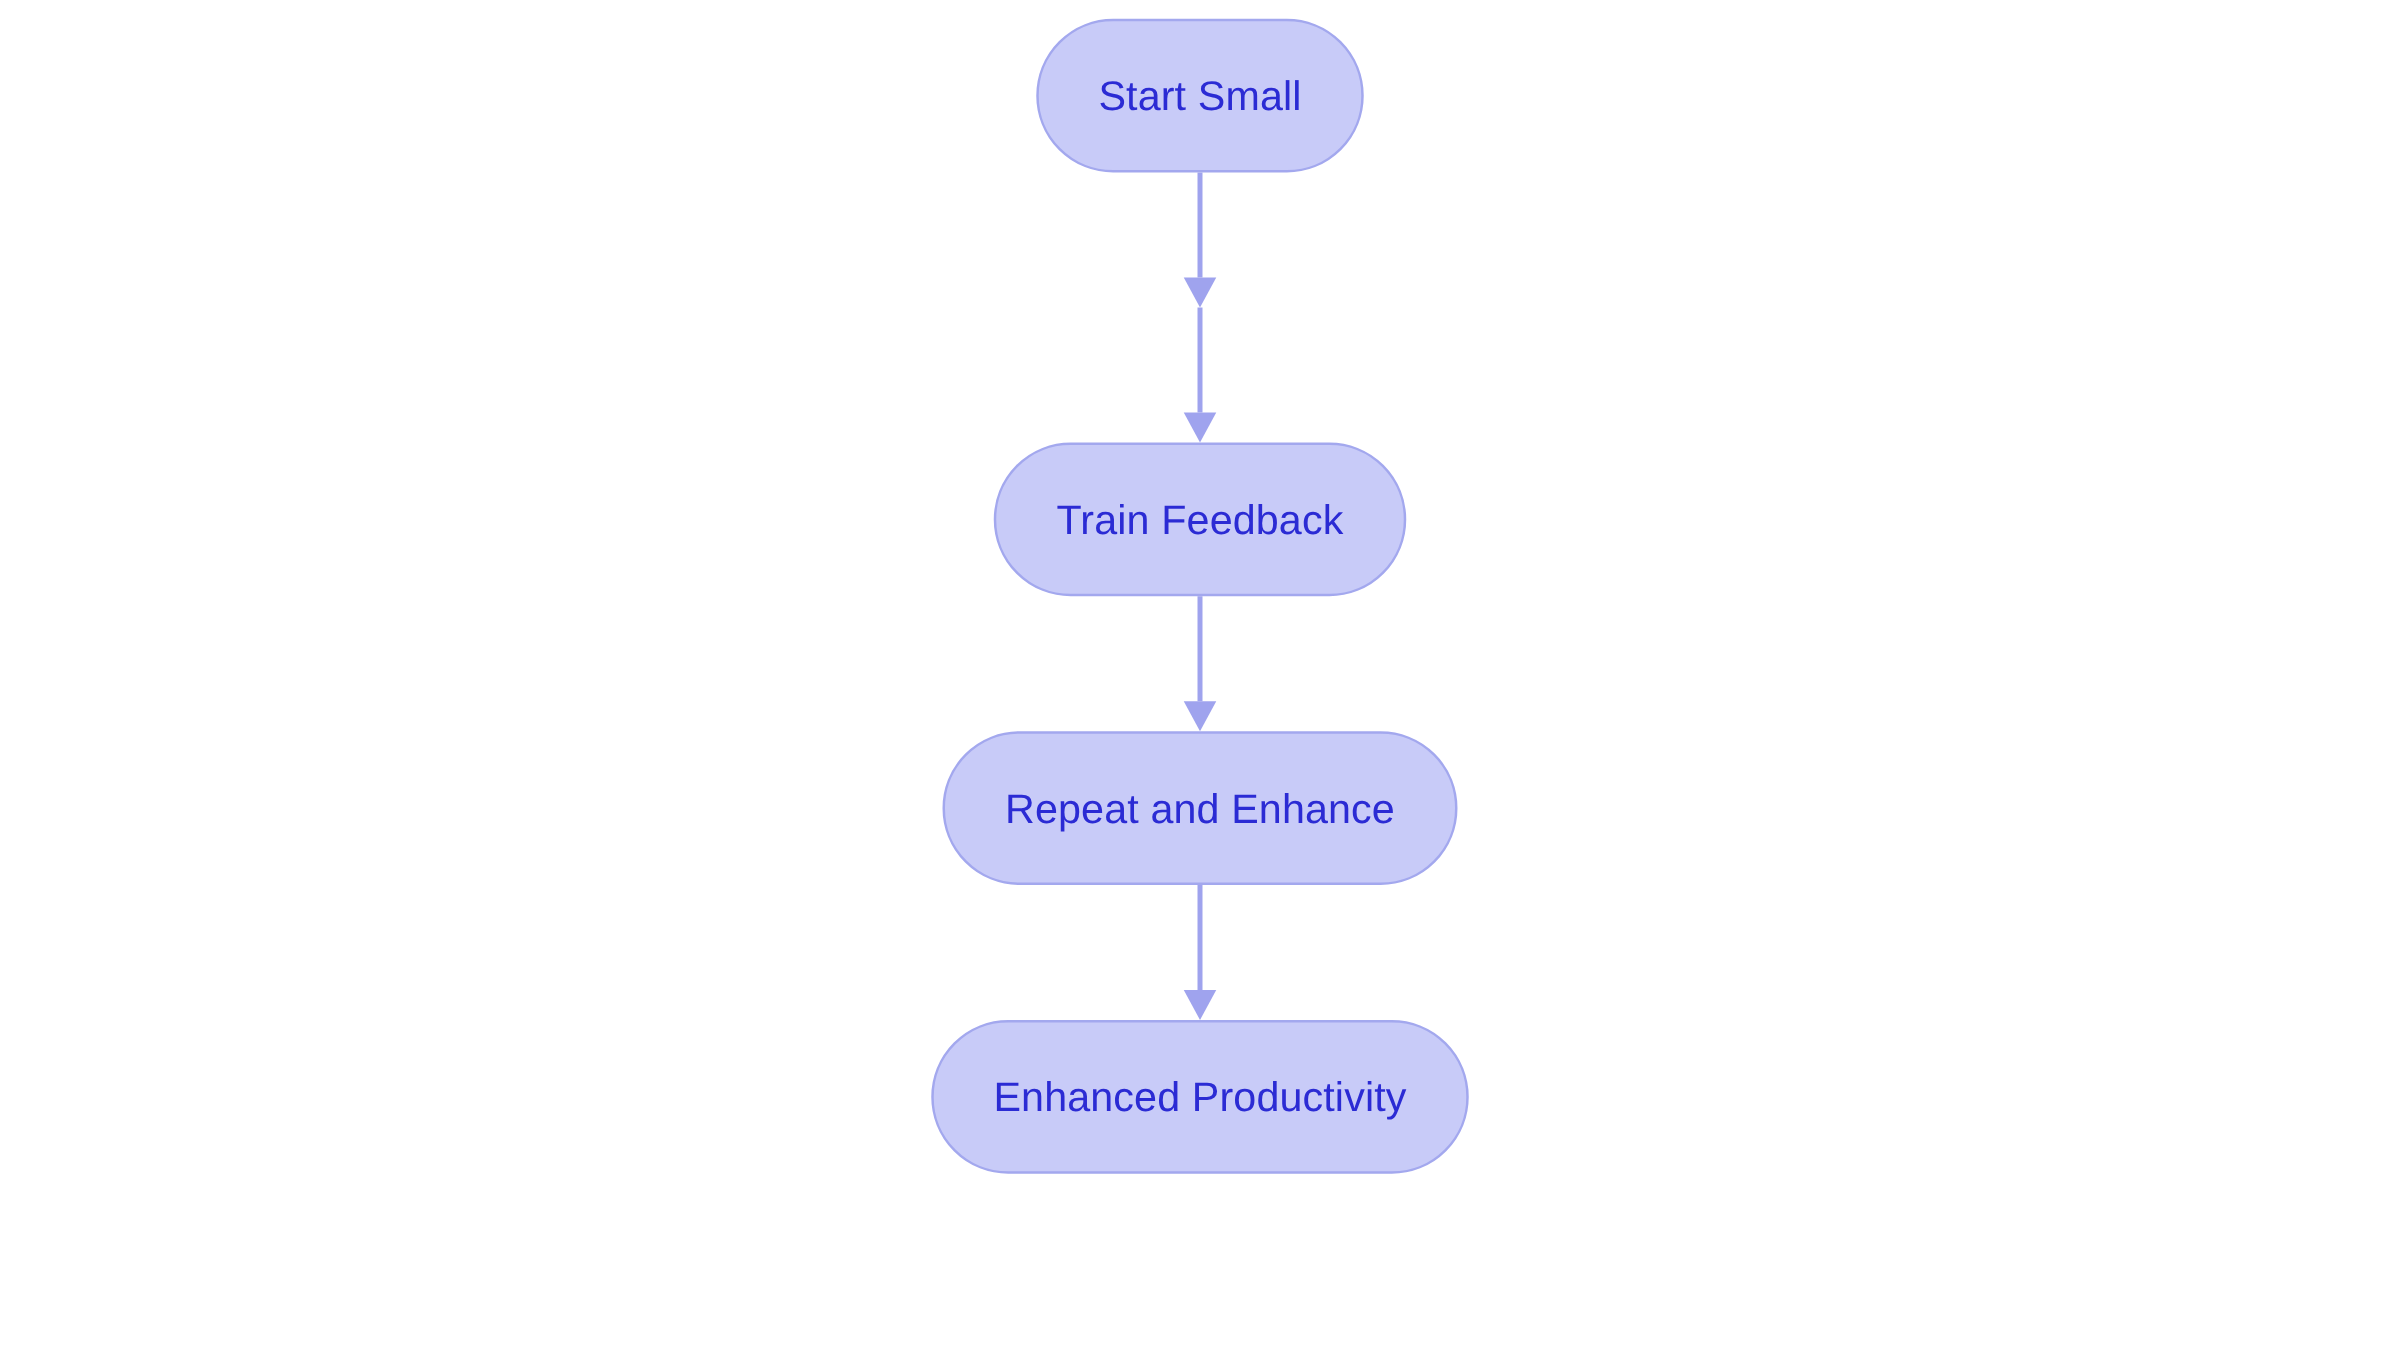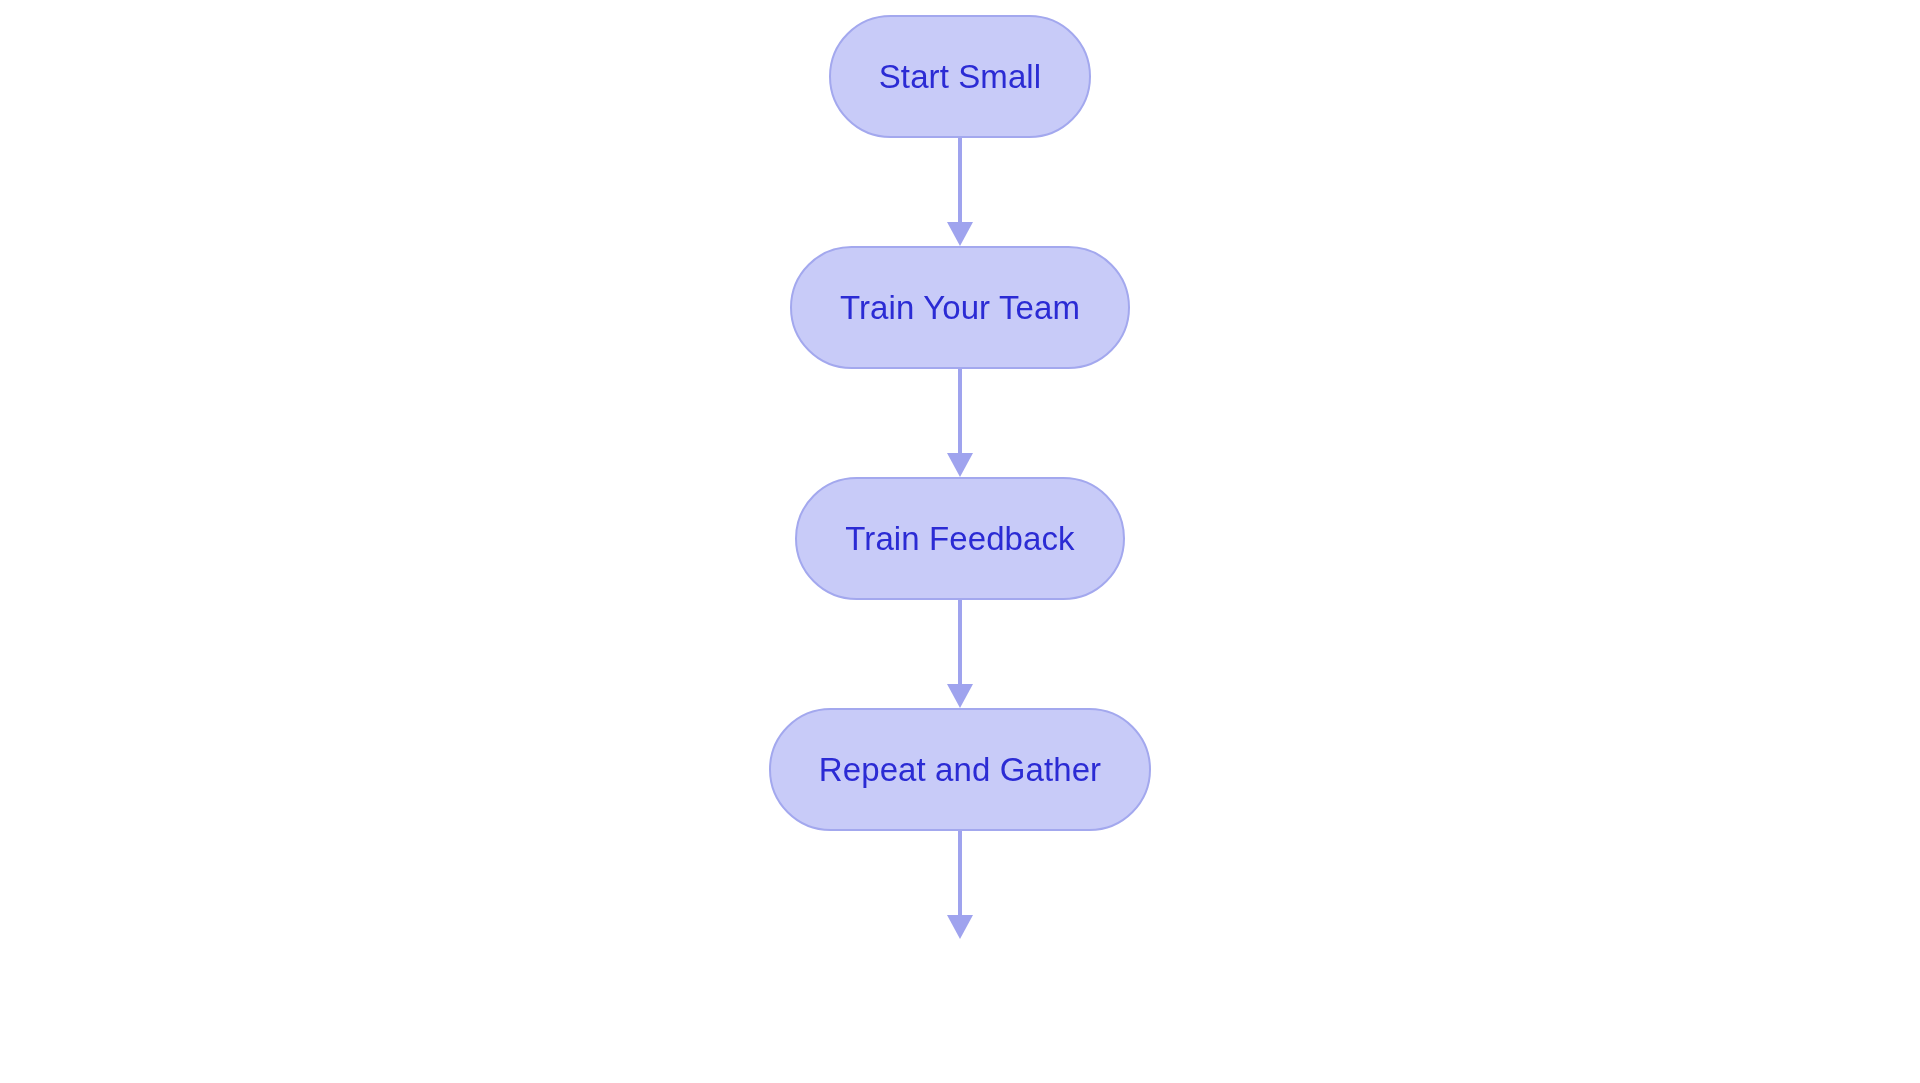--- a/index.html
+++ b/index.html
@@ -86,42 +86,42 @@
 
     <div class="flow-node">
       <span class="flow-node-label">Start Small</span>
     </div>
 
     <div class="flow-connector">
       <div class="connector-stem"></div>
       <div class="connector-head"></div>
     </div>
 
-    <div class="flow-node">
-      <span class="flow-node-label">Train Your Team</span>
-    </div>
 
     <div class="flow-connector">
       <div class="connector-stem"></div>
       <div class="connector-head"></div>
     </div>
 
     <div class="flow-node">
       <span class="flow-node-label">Train Feedback</span>
     </div>
 
     <div class="flow-connector">
       <div class="connector-stem"></div>
       <div class="connector-head"></div>
     </div>
 
     <div class="flow-node">
-      <span class="flow-node-label">Repeat and Gather</span>
+      <span class="flow-node-label">Repeat and Enhance</span>
     </div>
 
     <div class="flow-connector">
       <div class="connector-stem"></div>
       <div class="connector-head"></div>
     </div>
 
+    <div class="flow-node">
+      <span class="flow-node-label">Enhanced Productivity</span>
+    </div>
 
   </div>
 </div>
 
 </body></html>

